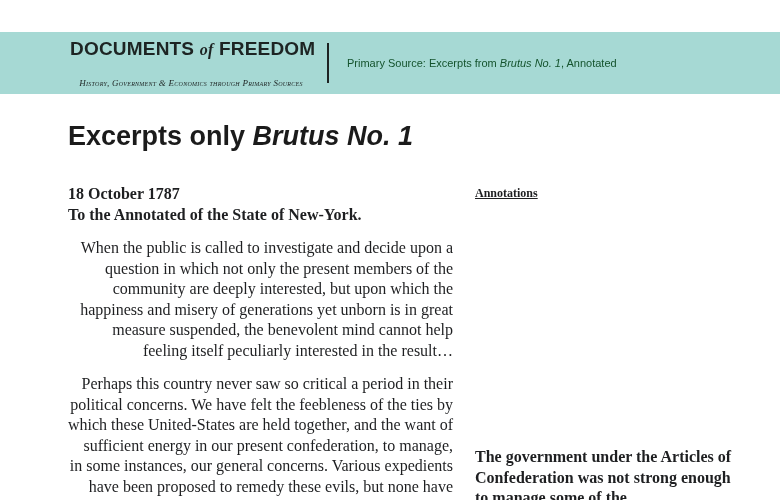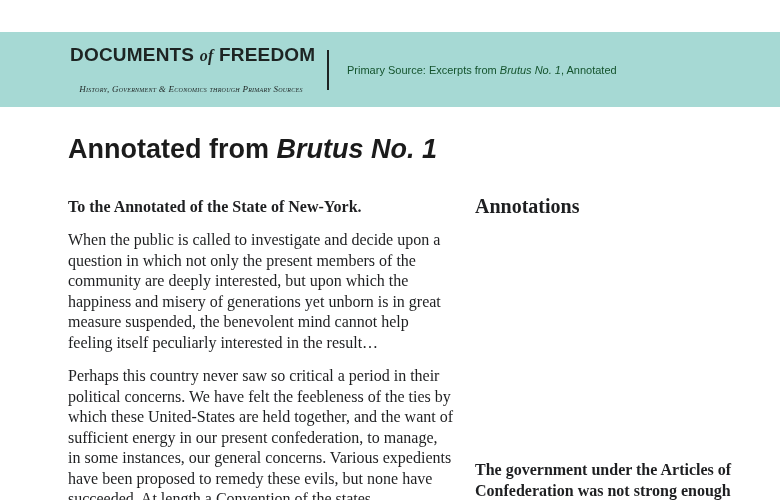--- a/index.html
+++ b/index.html
@@ -7,21 +7,21 @@
   body {
     background: #ffffff;
     overflow: hidden;
     font-family: "Liberation Serif", serif;
     color: #1e1f21;
   }
 
   
   .band {
     margin-top: 32px;
-    height: 75px;
+    height: 62px;
     background: #a6d9d4;
     display: flex;
     align-items: center;
   }
   .logo {
     margin-left: 70px;
     width: 242px;
     text-align: center;
     color: #1d2423;
   }
@@ -82,26 +82,28 @@
 
   .date-line, .salutation {
     font-weight: bold;
     font-size: 16px;
     line-height: 21px;
   }
   .body-para {
     font-size: 16px;
     line-height: 20.5px;
     margin-top: 13px;
+    text-align: right;
   }
   .annotations-heading {
     font-family: "Liberation Serif", serif;
     font-weight: bold;
-    font-size: 20px;
+    font-size: 12px;
     line-height: 21px;
+    text-decoration: underline;
   }
   .annotation-note {
     font-weight: bold;
     font-size: 16px;
     line-height: 20.5px;
     margin-top: 243px;
   }
 </style>
 </head>
 <body style="color: rgb(30, 31, 33);">
@@ -118,26 +120,27 @@
       <div class="tagline">History, Government &amp; Economics through Primary Sources</div>
     </div>
     <div class="divider"></div>
     <div class="subtitle">
       <span>Primary Source: Excerpts from </span><em>Brutus No. 1</em><span>, Annotated</span>
     </div>
   </header>
 
   <main>
     <h1 class="doc-title">
-      <span>Annotated from </span><em>Brutus No. 1</em>
+      <span>Excerpts only </span><em>Brutus No. 1</em>
     </h1>
 
     <div class="columns">
 
       <section class="left-col">
+        <p class="date-line">18 October 1787</p>
         <p class="salutation">To the Annotated of the State of New-York.</p>
         <p class="body-para">When the public is called to investigate and decide upon a question in which not only the present members of the community are deeply interested, but upon which the happiness and misery of generations yet unborn is in great measure suspended, the benevolent mind cannot help feeling itself peculiarly interested in the result…</p>
         <p class="body-para">Perhaps this country never saw so critical a period in their political concerns. We have felt the feebleness of the ties by which these United-States are held together, and the want of sufficient energy in our present confederation, to manage, in some instances, our general concerns. Various expedients have been proposed to remedy these evils, but none have succeeded. At length a Convention of the states</p>
       </section>
 
       <aside class="right-col">
         <h2 class="annotations-heading">Annotations</h2>
         <p class="annotation-note">The government under the Articles of Confederation was not strong enough to manage some of the</p>
       </aside>
 

